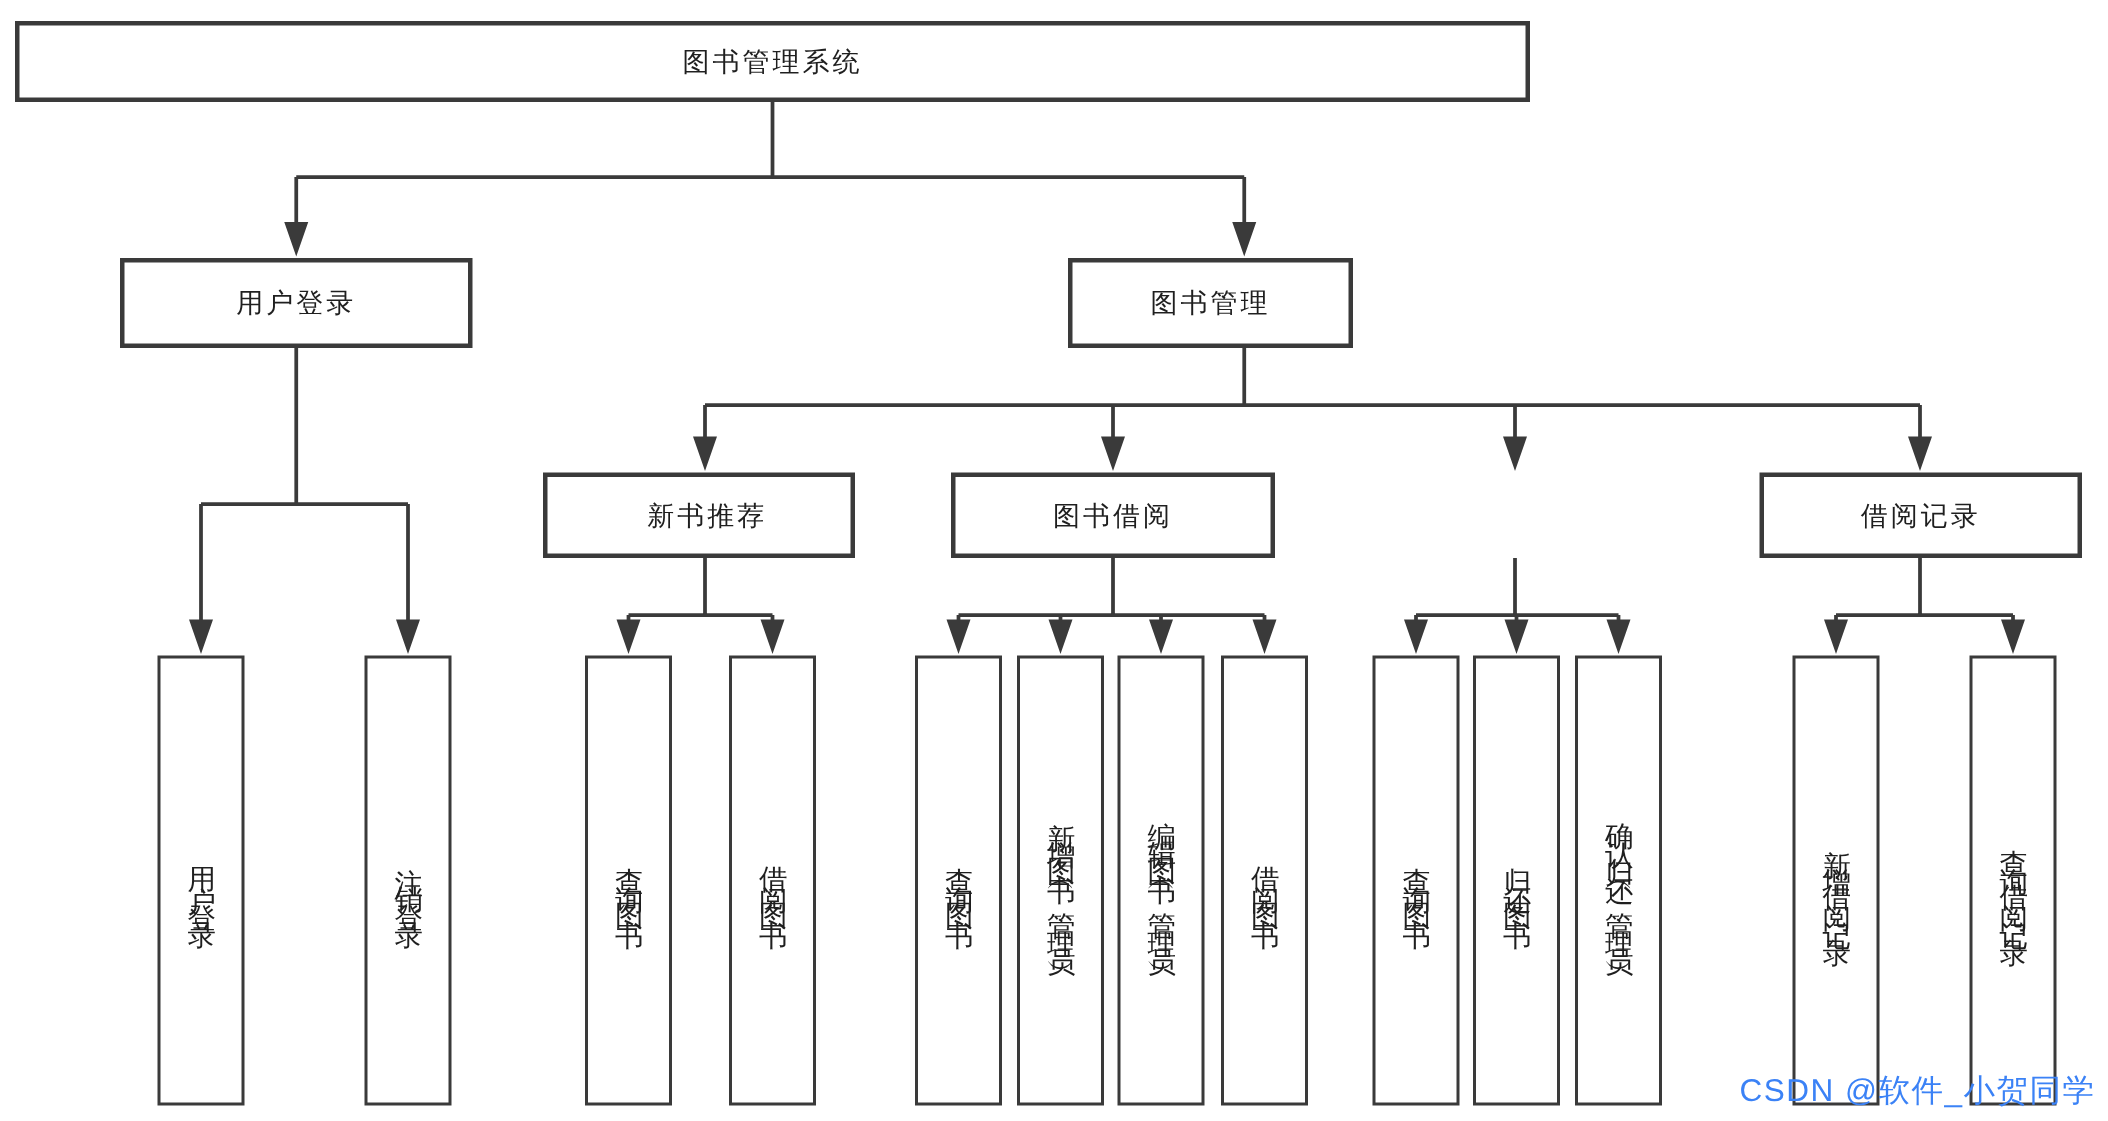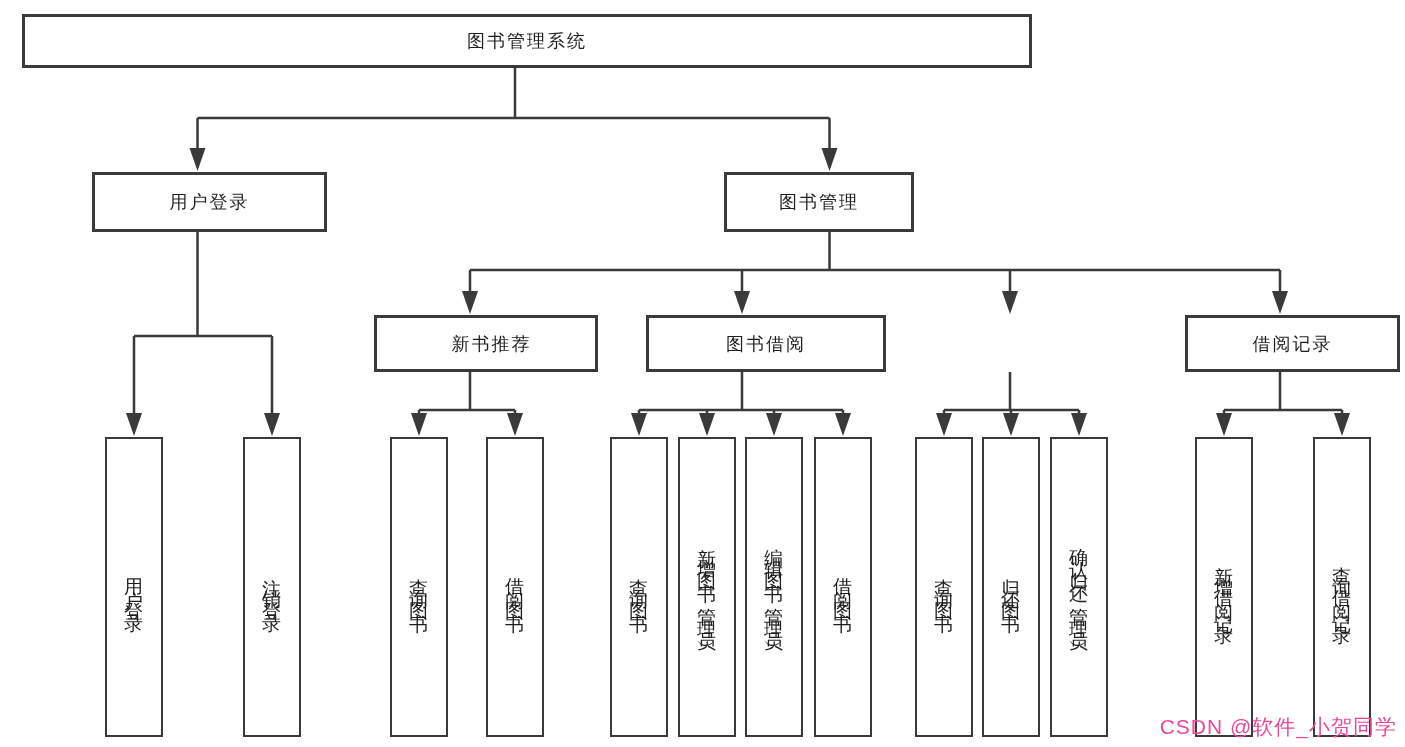--- a/index.html
+++ b/index.html
@@ -13,21 +13,20 @@
   .connector-svg{position:absolute;left:0;top:0;pointer-events:none;}
   .box{
     position:absolute;
     display:flex;align-items:center;justify-content:center;
     border:3px solid #3a3a3a;
     background:#ffffff;
     font-size:18px;color:#1f1f1f;
     letter-spacing:2px;
     box-sizing:border-box;
     z-index:2;
-    margin-left:12px;
   }
   .vbox{
     position:absolute;
     display:flex;align-items:center;justify-content:center;
     border:2.5px solid #3a3a3a;
     background:#ffffff;
     box-sizing:border-box;
     z-index:2;
   }
   .vtext{
@@ -35,21 +34,21 @@
     text-orientation:mixed;
     font-size:19px;color:#1f1f1f;
     letter-spacing:12px;
     line-height:1;
     white-space:nowrap;
   }
   .watermark{
     position:absolute;
     right:8px;top:713px;
     font-size:21px;
-    color:#ec4899;
+    color:#3b82f6;
     letter-spacing:1px;
     z-index:5;
   }
 </style>
 </head>
 <body>
 
 <div class="canvas">
 
   <svg class="connector-svg" width="1405" height="747" viewBox="0 0 1405 747">
@@ -81,22 +80,22 @@
       M1071 413 H1087 L1079 436 Z
       M1216 413 H1232 L1224 436 Z
       M1334 413 H1350 L1342 436 Z"></path>
   </svg>
 
   <div class="box" style="left:10px;top:14px;width:1010px;height:54px;">图书管理系统</div>
 
   <div class="box" style="left:80px;top:172px;width:235px;height:60px;">用户登录</div>
   <div class="box" style="left:712px;top:172px;width:190px;height:60px;font-family:Liberation Serif, serif;">图书管理</div>
 
-  <div class="box" style="left:362px;top:315px;width:224px;height:57px;padding-left:11px;">新书推荐</div>
-  <div class="box" style="left:634px;top:315px;width:240px;height:57px;">图书借阅</div>
+  <div class="box" style="left:362px;top:315px;width:208px;height:57px;padding-left:11px;">新书推荐</div>
+  <div class="box" style="left:634px;top:315px;width:216px;height:57px;">图书借阅</div>
   <div class="box" style="left:1173px;top:315px;width:215px;height:57px;font-family:Liberation Mono, monospace;">借阅记录</div>
 
   <div class="vbox" style="left:105px;top:437px;width:58px;height:300px;">
     <span class="vtext">用户登录</span>
   </div>
   <div class="vbox" style="left:243px;top:437px;width:58px;height:300px;">
     <span class="vtext">注销登录</span>
   </div>
 
   <div class="vbox" style="left:390px;top:437px;width:58px;height:300px;">

